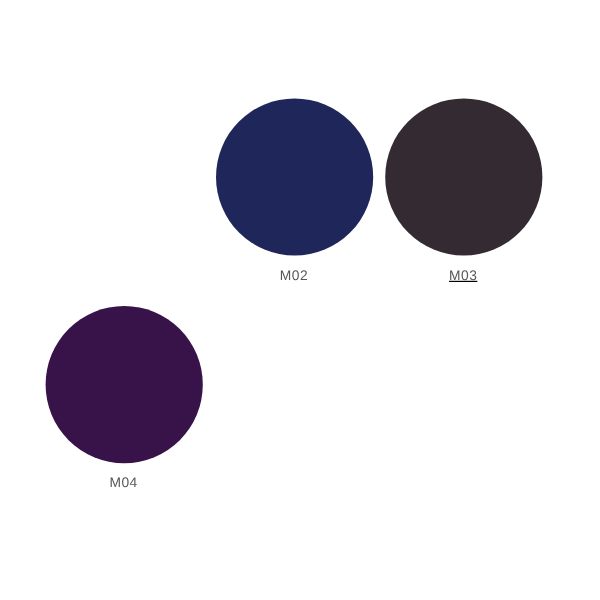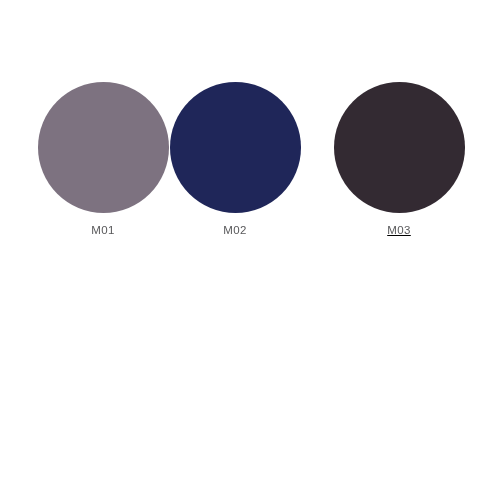--- a/index.html
+++ b/index.html
@@ -38,35 +38,35 @@
     font-family: "Liberation Sans", sans-serif;
     font-size: 11.5px;
     line-height: 13px;
     letter-spacing: 0.4px;
     color: #58585a;
     text-align: center;
     white-space: nowrap;
   }
   
   .col-0 { left: 23px; }
-  .col-1 { left: 155px; }
-  .col-2 { left: 319px; text-decoration: underline; }
+  .col-1 { left: 165px; }
+  .col-2 { left: 306px; text-decoration: underline; }
   
   .row-0 { top: 82px; }
   .row-1 { top: 255px; }
 </style>
 </head>
 <body>
 
 <div id="swatch-board" style="background: rgb(255, 255, 255);">
-    <div class="swatch-cell col-0 row-0">
-      <span class="swatch-circle" style="background: rgb(125, 114, 128);"></span>
-      <span class="swatch-label">M01</span>
-    </div>
     <div class="swatch-cell col-1 row-0">
       <span class="swatch-circle" style="background: rgb(31, 38, 89);"></span>
       <span class="swatch-label">M02</span>
     </div>
     <div class="swatch-cell col-2 row-0">
       <span class="swatch-circle" style="background: rgb(51, 42, 50);"></span>
       <span class="swatch-label">M03</span>
     </div>
+    <div class="swatch-cell col-0 row-1">
+      <span class="swatch-circle" style="background: rgb(56, 19, 74);"></span>
+      <span class="swatch-label">M04</span>
+    </div>
   </div>
 
 </body></html>

